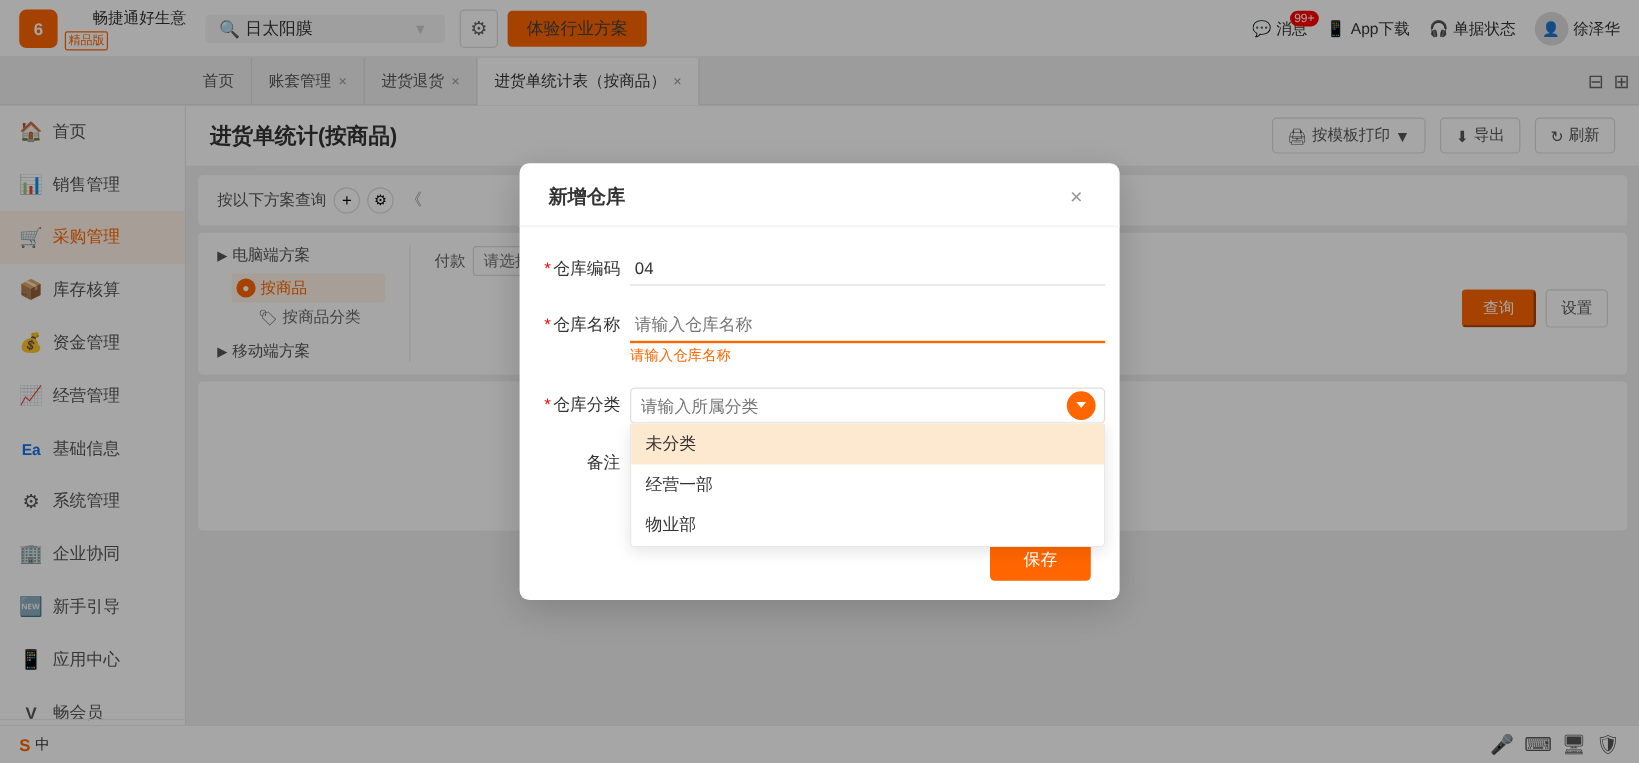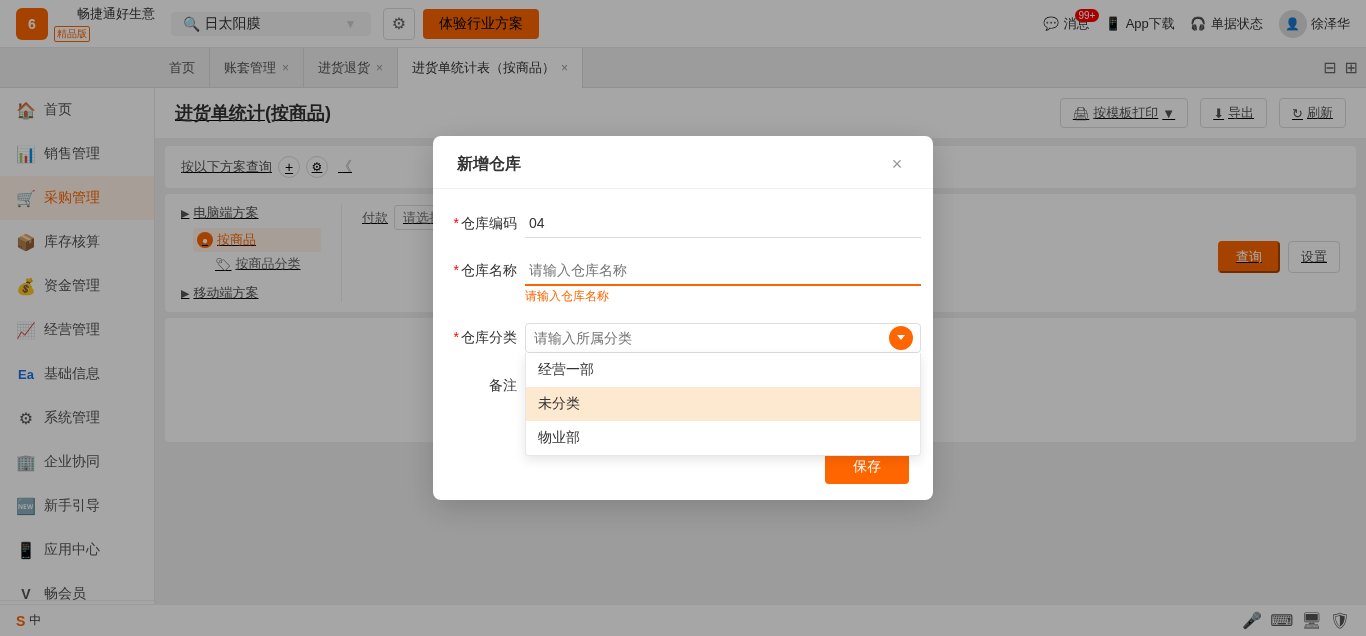--- a/index.html
+++ b/index.html
@@ -51,21 +51,21 @@
     .gear-btn {
       width: 32px; height: 32px;
       border: 1px solid #ddd;
       border-radius: 4px;
       display: flex; align-items: center; justify-content: center;
       cursor: pointer; margin-right: 8px;
       color: #666; font-size: 16px;
     }
     .trial-btn {
       background: #f60;
-      color: #000000;
+      color: #404040;
       border: none;
       border-radius: 4px;
       padding: 6px 16px;
       font-size: 14px;
       cursor: pointer;
       margin-right: auto;
     }
     .header-right {
       display: flex; align-items: center; gap: 16px;
       margin-left: auto;
@@ -328,21 +328,20 @@
       z-index: 50;
     }
     .bottom-bar-right {
       margin-left: auto;
       display: flex; align-items: center; gap: 8px;
     }
 
     .content-inner {
       height: 100%;
       overflow-y: auto;
-      text-decoration: underline;
     }
 
     
     .content-page-header {
       background: #fff;
       padding: 10px 20px 10px;
       display: flex;
       align-items: center;
       justify-content: space-between;
     }
@@ -591,22 +590,22 @@
         <div class="form-label form-label-required">仓库分类</div>
         <div class="form-select-wrap" style="position:relative;">
           <input class="form-select-input" type="text" placeholder="请输入所属分类" style="">
           <div class="select-arrow">
             <svg width="12" height="12" viewBox="0 0 12 12">
                 <path d="M6 3L2 8h8z" fill="#fff" transform="rotate(180,6,5.5)"></path>
               </svg>
           </div>
           
           <div class="dropdown-list">
+            <div class="dropdown-item highlighted">未分类</div>
             <div class="dropdown-item">经营一部</div>
-            <div class="dropdown-item highlighted">未分类</div>
             <div class="dropdown-item">物业部</div>
           </div>
         </div>
       </div>
 
       <div class="form-row">
         <div class="form-label">备注</div>
         <div class="form-input-wrap">
           <input class="form-input" type="text" style="">
         </div>

